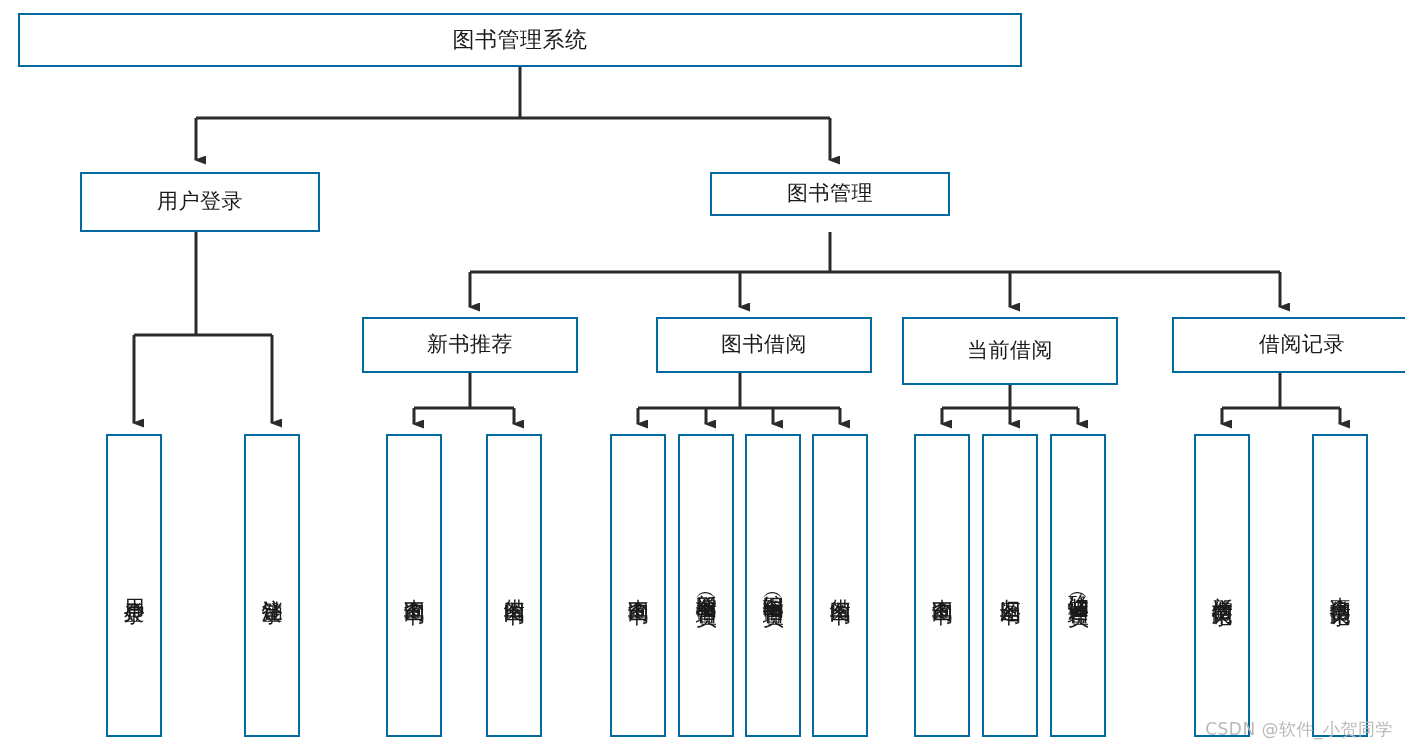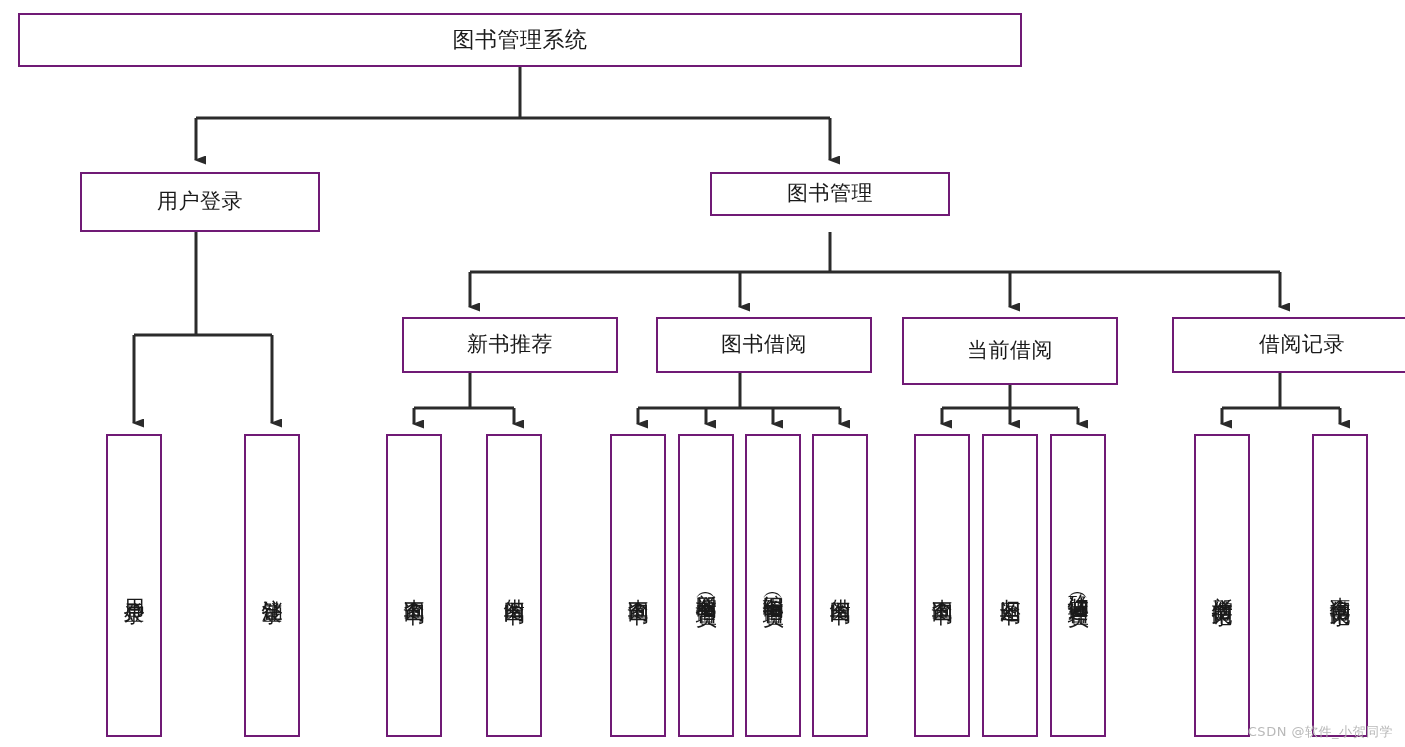--- a/index.html
+++ b/index.html
@@ -19,21 +19,21 @@
     position: absolute;
     left: 0;
     top: 0;
     width: 1405px;
     height: 747px;
     pointer-events: none;
   }
   .node {
     position: absolute;
     box-sizing: border-box;
-    border: 2px solid #701a75;
+    border: 2px solid #0369a1;
     background: #ffffff;
     display: flex;
     align-items: center;
     justify-content: center;
     color: #1a1a1a;
   }
   .node.horizontal {
     font-size: 21px;
     letter-spacing: 0.5px;
     line-height: 1.2;
@@ -52,21 +52,21 @@
   }
   .node.vertical .vlabel {
     writing-mode: vertical-rl;
     text-orientation: upright;
     display: block;
   }
   #watermark {
     position: absolute;
     right: 12px;
     bottom: 6px;
-    font-size: 13px;
+    font-size: 17px;
     color: #b9b9b9;
     white-space: nowrap;
     letter-spacing: 0.5px;
     margin-top: 17px;
   }
 </style>
 </head>
 <body>
 
 <div id="canvas">
@@ -125,21 +125,21 @@
     <span>图书管理系统</span>
   </div>
 
   <div class="node horizontal" style="left:80px; top:172px; width:240px; height:60px;">
     <span>用户登录</span>
   </div>
   <div class="node horizontal" style="left:710px; top:172px; width:240px; height:44px;">
     <span>图书管理</span>
   </div>
 
-  <div class="node horizontal" style="left:362px; top:317px; width:216px; height:56px;margin-left:40px;">
+  <div class="node horizontal" style="left:362px; top:317px; width:216px; height:56px;">
     <span>新书推荐</span>
   </div>
   <div class="node horizontal" style="left:656px; top:317px; width:216px; height:56px;">
     <span>图书借阅</span>
   </div>
   <div class="node horizontal" style="left:902px; top:317px; width:216px; height:68px;">
     <span>当前借阅</span>
   </div>
   <div class="node horizontal" style="left:1172px; top:317px; width:260px; height:56px;">
     <span>借阅记录</span>

